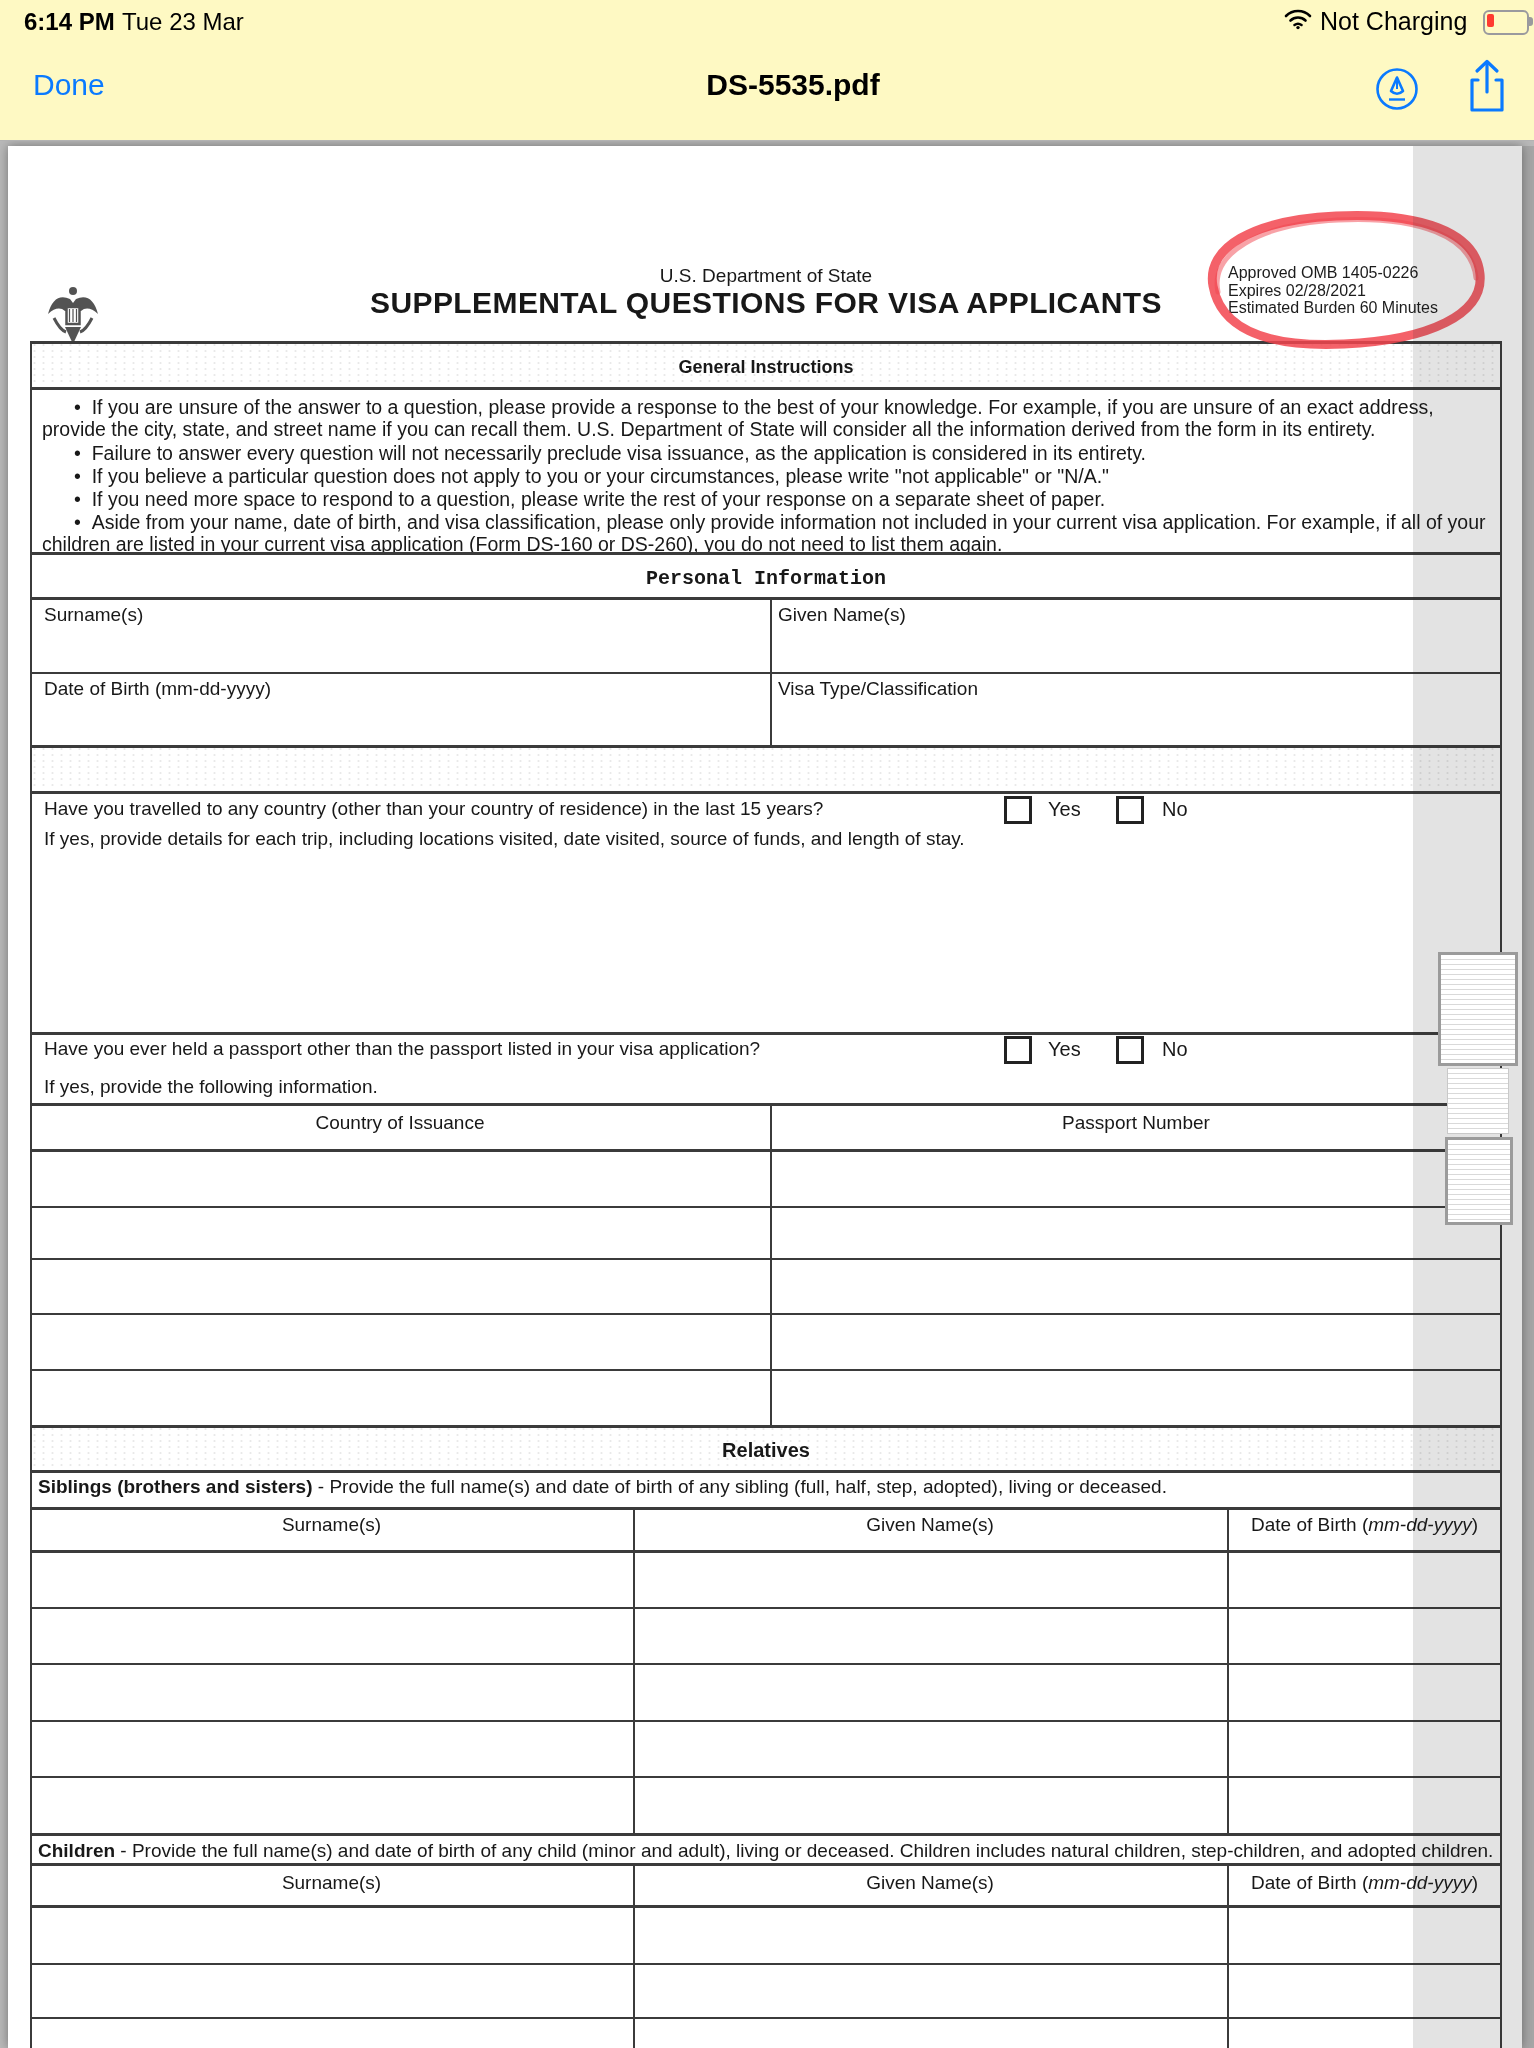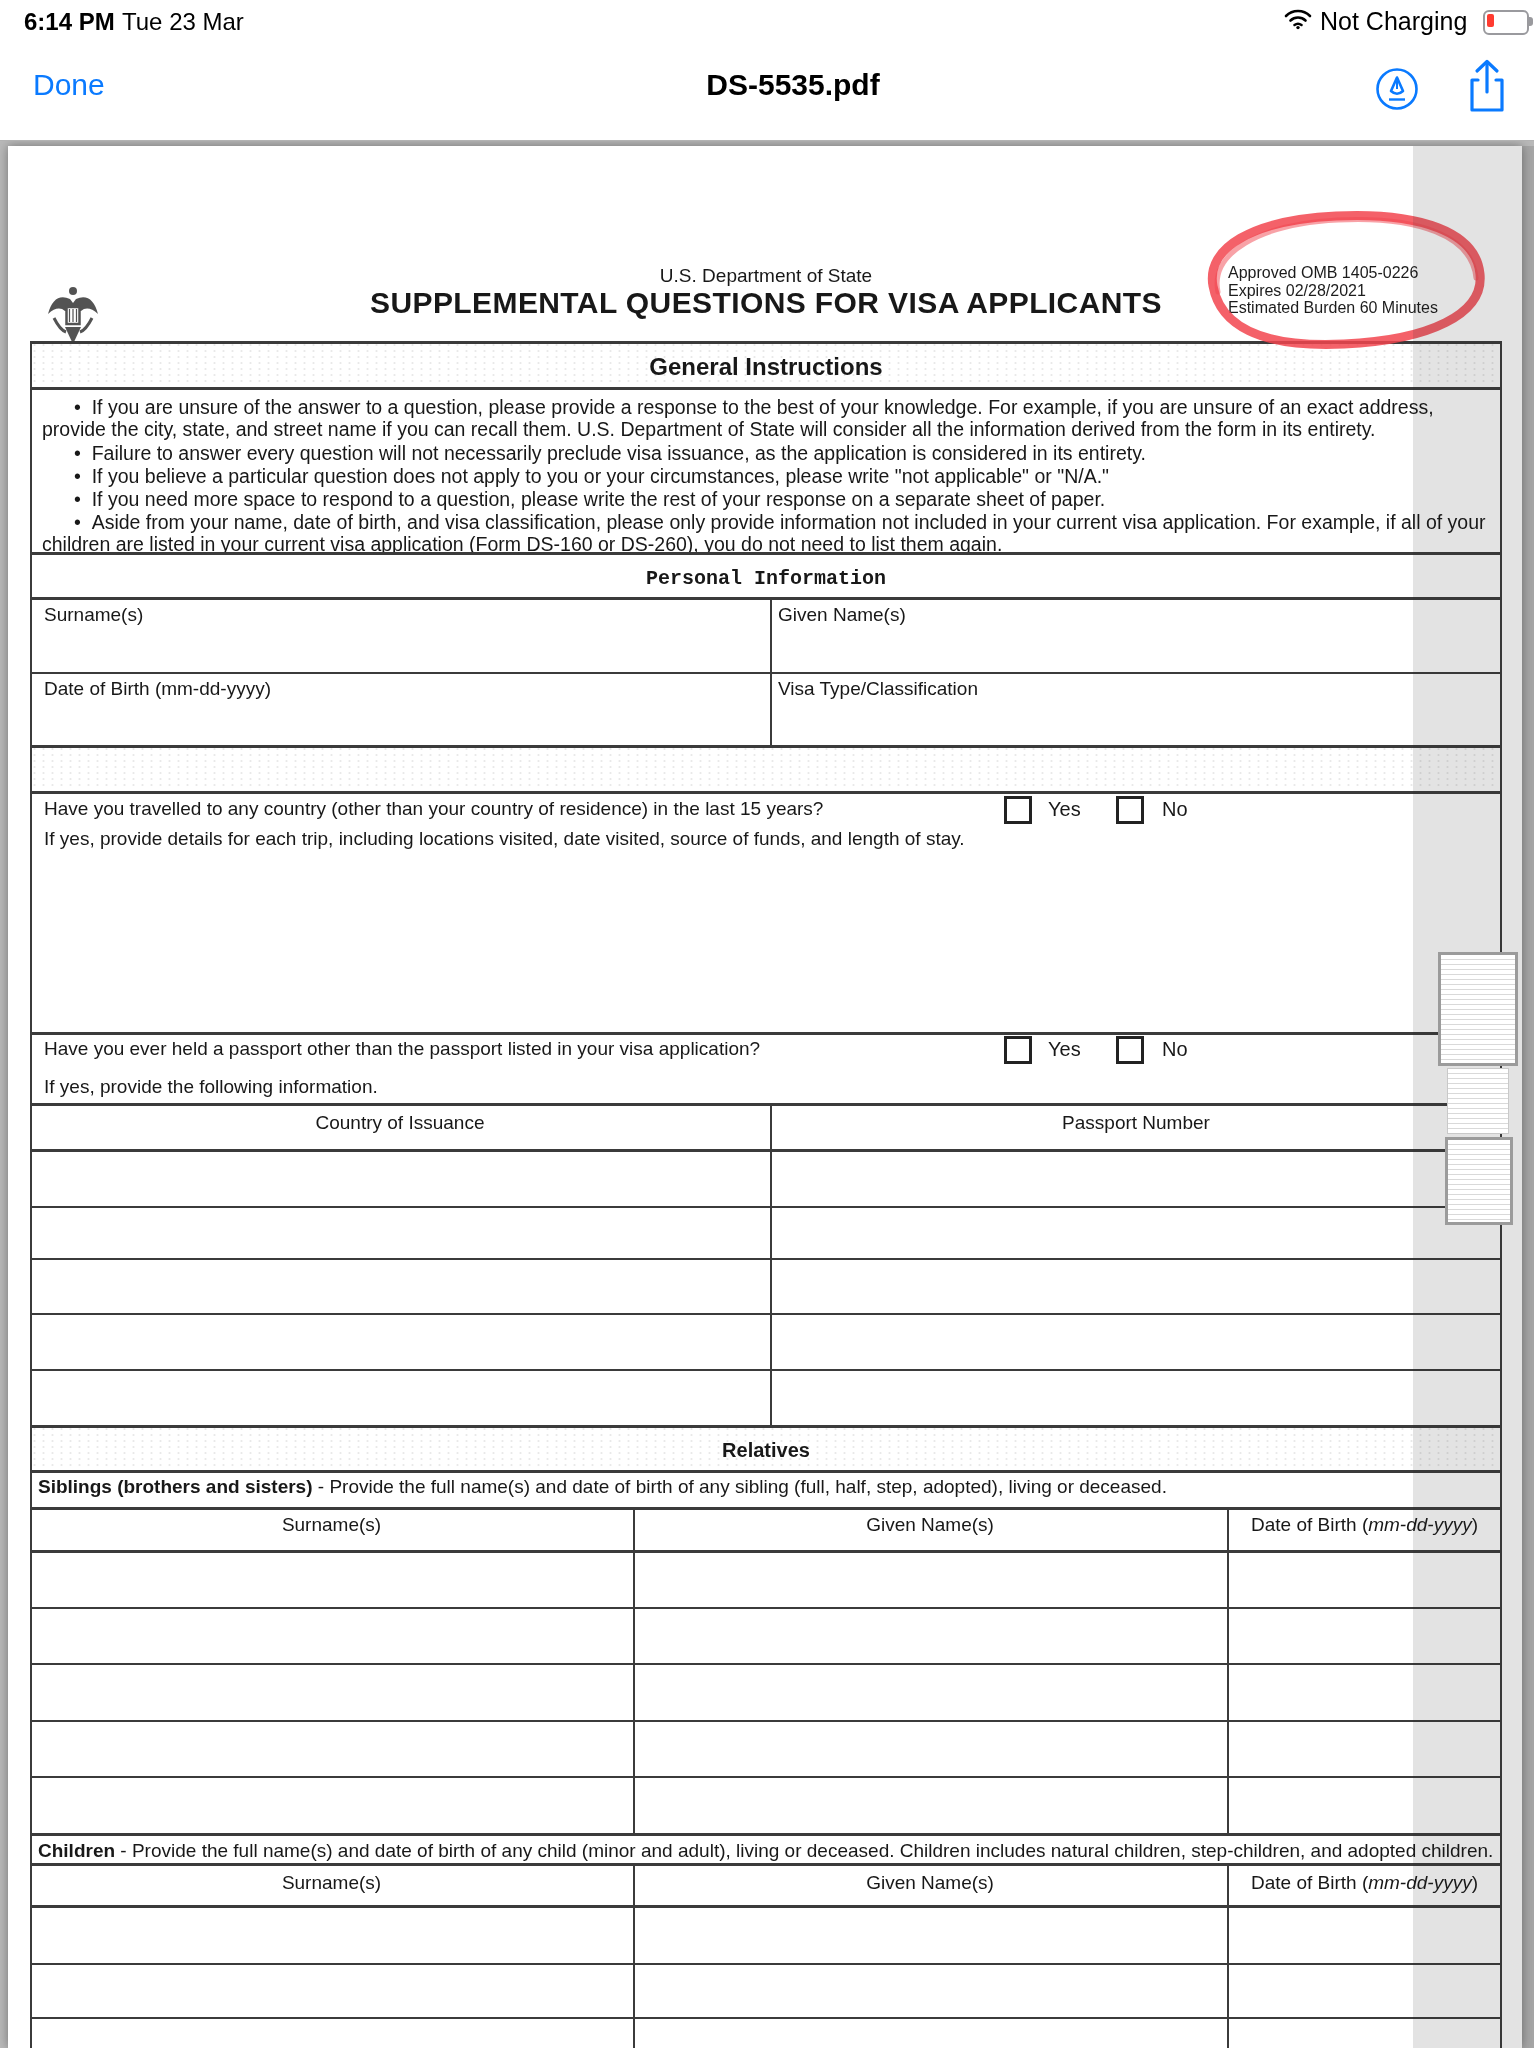--- a/index.html
+++ b/index.html
@@ -1,20 +1,20 @@
 <!DOCTYPE html>
 <html style="--accent: #0A7AFF; --red: #F2454F; --batred: #FF3B30;"><head>
 <meta charset="utf-8">
 <style>
   html,body{margin:0;padding:0;}
   body{font-family:"Liberation Sans",sans-serif;}
   .screen{position:relative;width:1534px;height:2048px;background:#b9b9b9;overflow:hidden;}
 
   
-  .chrome{position:absolute;left:0;top:0;width:1534px;height:140px;background:#ffffff;border-bottom:1px solid #b3b3b3;z-index:20;}
+  .chrome{position:absolute;left:0;top:0;width:1534px;height:140px;background:#fef9c3;border-bottom:1px solid #b3b3b3;z-index:20;}
   .sb-time{position:absolute;left:24px;top:8px;font-size:24px;font-weight:700;color:#000;}
   .sb-date{position:absolute;left:122px;top:8px;font-size:24px;font-weight:500;color:#000;}
   .sb-batt-label{position:absolute;left:1320px;top:7px;font-size:25px;color:#000;}
   .wifi{position:absolute;left:1284px;top:9px;}
   .battery{position:absolute;left:1483px;top:10px;width:42px;height:21px;border:2px solid #9a9a9e;border-radius:6px;}
   .battery .fill{position:absolute;left:2px;top:2px;width:7px;height:13px;background:var(--batred,#FF3B30);border-radius:2px;}
   .battery .nub{position:absolute;right:-6px;top:5px;width:4px;height:9px;background:#9a9a9e;border-radius:0 3px 3px 0;}
   .done{position:absolute;left:33px;top:68px;font-size:30px;color:var(--accent,#0A7AFF);cursor:pointer;}
   .doc-title{position:absolute;left:0;top:68px;width:1534px;text-align:center;font-size:30px;font-weight:700;color:#000;padding-left:26px;}
   .tb-icon{position:absolute;cursor:pointer;}
@@ -76,21 +76,21 @@
     </div>
 
     <div class="noise" style="left:22px;top:196px;width:1472px;height:44px;"></div>
     <div class="noise" style="left:22px;top:600px;width:1472px;height:44px;"></div>
     <div class="noise" style="left:22px;top:1280px;width:1472px;height:43px;"></div>
 
     <div class="vl" style="left:22px;top:195px;height:1707px;"></div>
     <div class="vl" style="left:1492px;top:195px;height:1707px;"></div>
 
     <div class="hl" style="left:22px;top:195px;width:1472px;height:3px;"></div>
-    <div class="txt ctr b" style="top:210px;font-size:24px;">General Instructions</div>
+    <div class="txt ctr b" style="top:210px;font-size:18px;">General Instructions</div>
     <div class="hl" style="left:22px;top:241px;width:1472px;height:3px;"></div>
 
     <div class="bullet" style="top:250px;">If you are unsure of the answer to a question, please provide a response to the best of your knowledge. For example, if you are unsure of an exact address, provide the city, state, and street name if you can recall them. U.S. Department of State will consider all the information derived from the form in its entirety.</div>
     <div class="bullet" style="top:319px;">If you believe a particular question does not apply to you or your circumstances, please write "not applicable" or "N/A."</div>
     <div class="bullet" style="top:296px;">Failure to answer every question will not necessarily preclude visa issuance, as the application is considered in its entirety.</div>
     <div class="bullet" style="top:342px;">If you need more space to respond to a question, please write the rest of your response on a separate sheet of paper.</div>
     <div class="bullet" style="top:365px;">Aside from your name, date of birth, and visa classification, please only provide information not included in your current visa application.  For example, if all of your children are listed in your current visa application (Form DS-160 or DS-260), you do not need to list them again.</div>
 
     <div class="hl" style="left:22px;top:406px;width:1472px;height:3px;"></div>
     <div class="txt ctr b" style="top:422px;font-size:20px;font-family:Liberation Mono, monospace;">Personal Information</div>

